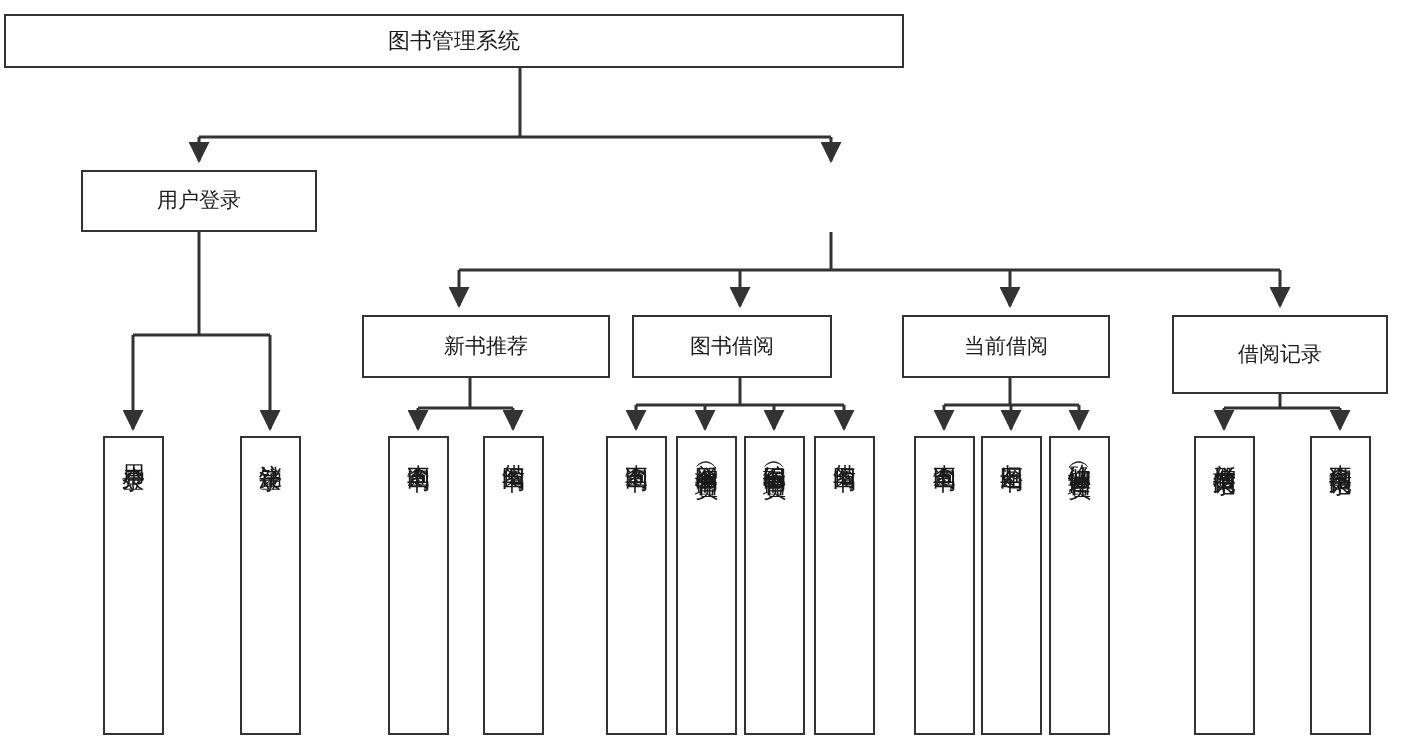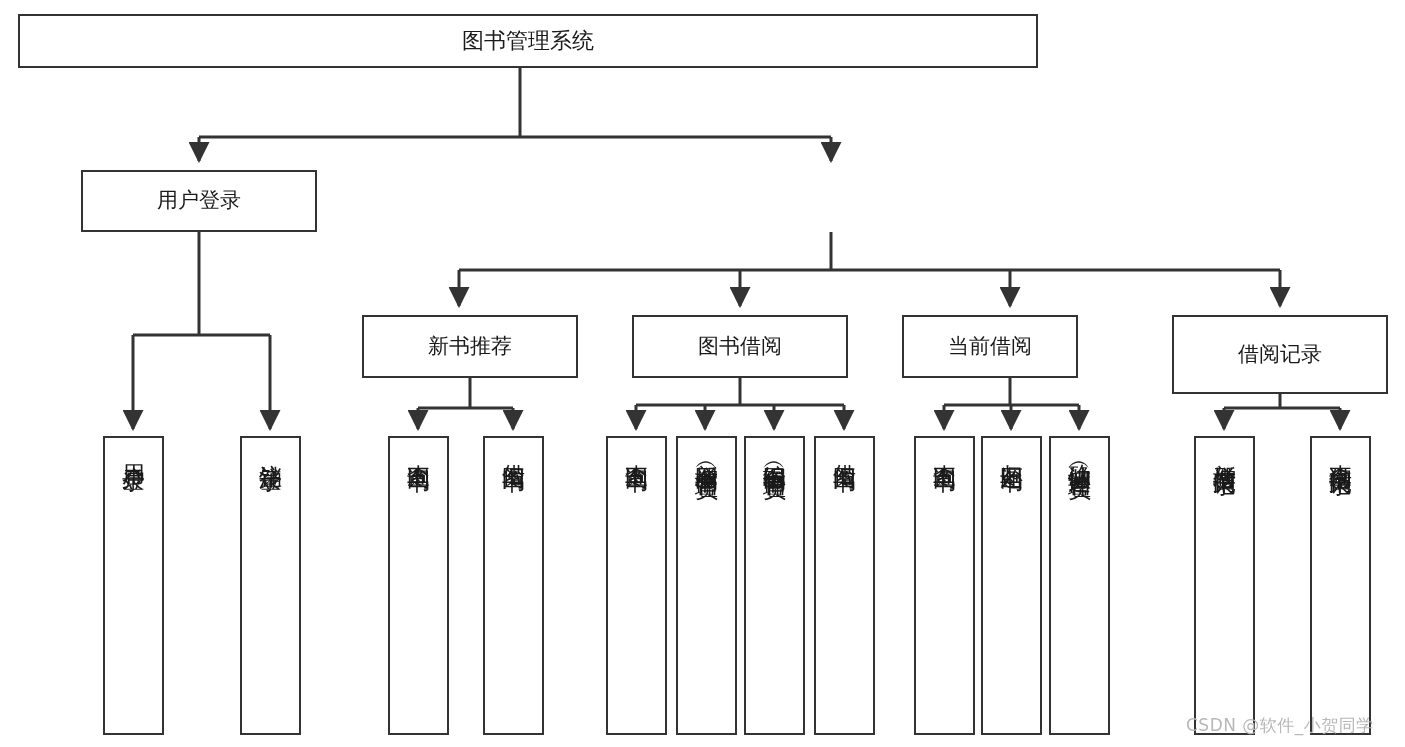--- a/index.html
+++ b/index.html
@@ -119,35 +119,35 @@
       <path d="M 1011 405 L 1011 429" marker-end="url(#arrow)"></path>
       <path d="M 1079 405 L 1079 429" marker-end="url(#arrow)"></path>
 
       <path d="M 1280 378 L 1280 408"></path>
       <path d="M 1224 408 L 1340 408"></path>
       <path d="M 1224 408 L 1224 429" marker-end="url(#arrow)"></path>
       <path d="M 1340 408 L 1340 429" marker-end="url(#arrow)"></path>
     </g>
   </svg>
 
-  <div class="node root horizontal" style="left:18px; top:14px; width:1020px; height:54px;">
+  <div class="node root horizontal" style="left:4px; top:14px; width:900px; height:54px;">
     <span class="node-label">图书管理系统</span>
   </div>
 
   <div class="node horizontal" style="left:81px; top:170px; width:236px; height:62px;">
     <span class="node-label">用户登录</span>
   </div>
 
-  <div class="node horizontal" style="left:362px; top:315px; width:216px; height:63px;">
+  <div class="node horizontal" style="left:362px; top:315px; width:248px; height:63px;">
     <span class="node-label">新书推荐</span>
   </div>
-  <div class="node horizontal" style="left:632px; top:315px; width:216px; height:63px;">
+  <div class="node horizontal" style="left:632px; top:315px; width:200px; height:63px;">
     <span class="node-label">图书借阅</span>
   </div>
-  <div class="node horizontal" style="left:902px; top:315px; width:176px; height:63px;">
+  <div class="node horizontal" style="left:902px; top:315px; width:208px; height:63px;">
     <span class="node-label">当前借阅</span>
   </div>
   <div class="node horizontal" style="left:1172px; top:315px; width:216px; height:79px;">
     <span class="node-label">借阅记录</span>
   </div>
 
   <div class="node vertical" style="left:103px; top:436px; width:61px; height:299px;">
     <span class="node-label">用户登录</span>
   </div>
   <div class="node vertical" style="left:240px; top:436px; width:61px; height:299px;">
@@ -184,15 +184,14 @@
     <span class="node-label">确认归还（管理员）</span>
   </div>
 
   <div class="node vertical" style="left:1194px; top:436px; width:61px; height:299px;">
     <span class="node-label">新增借阅记录</span>
   </div>
   <div class="node vertical" style="left:1310px; top:436px; width:61px; height:299px;">
     <span class="node-label">查询借阅记录</span>
   </div>
 
-  <div id="watermark">CSDN @软件_小贺同学</div>
 
 </div>
 
 </body></html>

